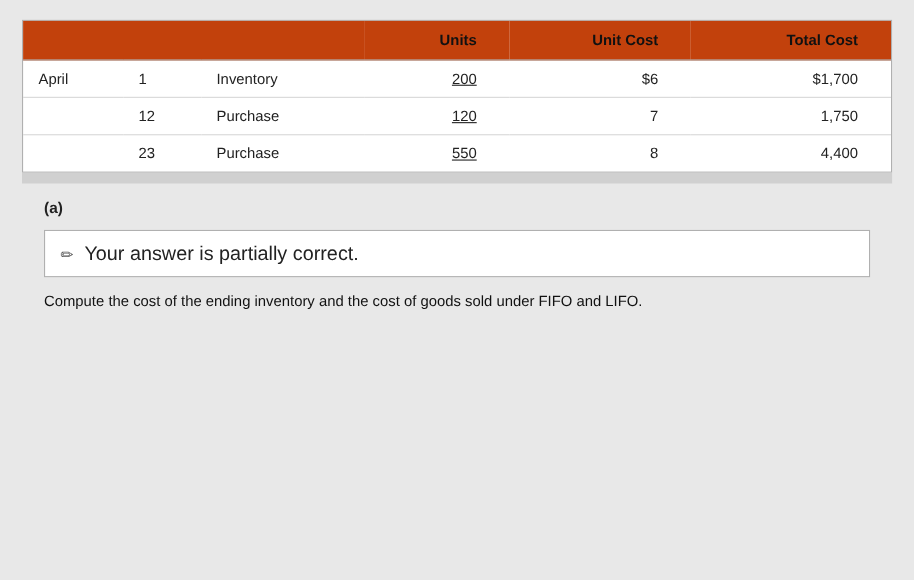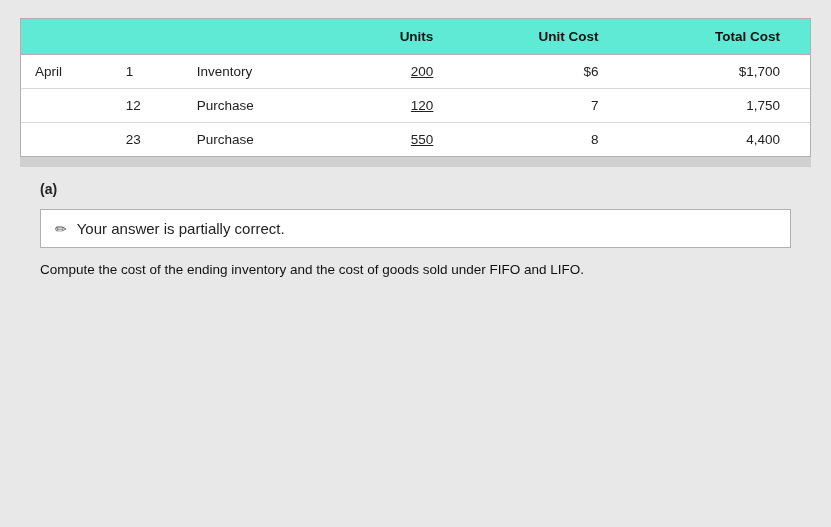--- a/index.html
+++ b/index.html
@@ -44,21 +44,21 @@
     thead tr {
       border-bottom: 1px solid #b0b0b0;
     }
 
     thead th {
       padding: 10px 14px;
       font-weight: 600;
       font-size: 13.5px;
       text-align: left;
       color: #111;
-      background: #5eead4;
+      background: #c2410c;
       margin-top: 24px;
     }
 
     thead th.units-col {
       text-align: right;
       padding-right: 30px;
     }
 
     thead th.unit-cost-col {
       text-align: right;
@@ -142,21 +142,21 @@
       gap: 10px;
       margin-bottom: 14px;
     }
 
     .pencil-icon {
       color: #555;
       font-size: 14px;
     }
 
     .partial-correct-text {
-      font-size: 15px;
+      font-size: 18px;
       color: #222;
     }
 
     .compute-text {
       font-size: 13.5px;
       color: #111;
       padding: 0 0 10px 0;
     }
   </style>
 </head>

